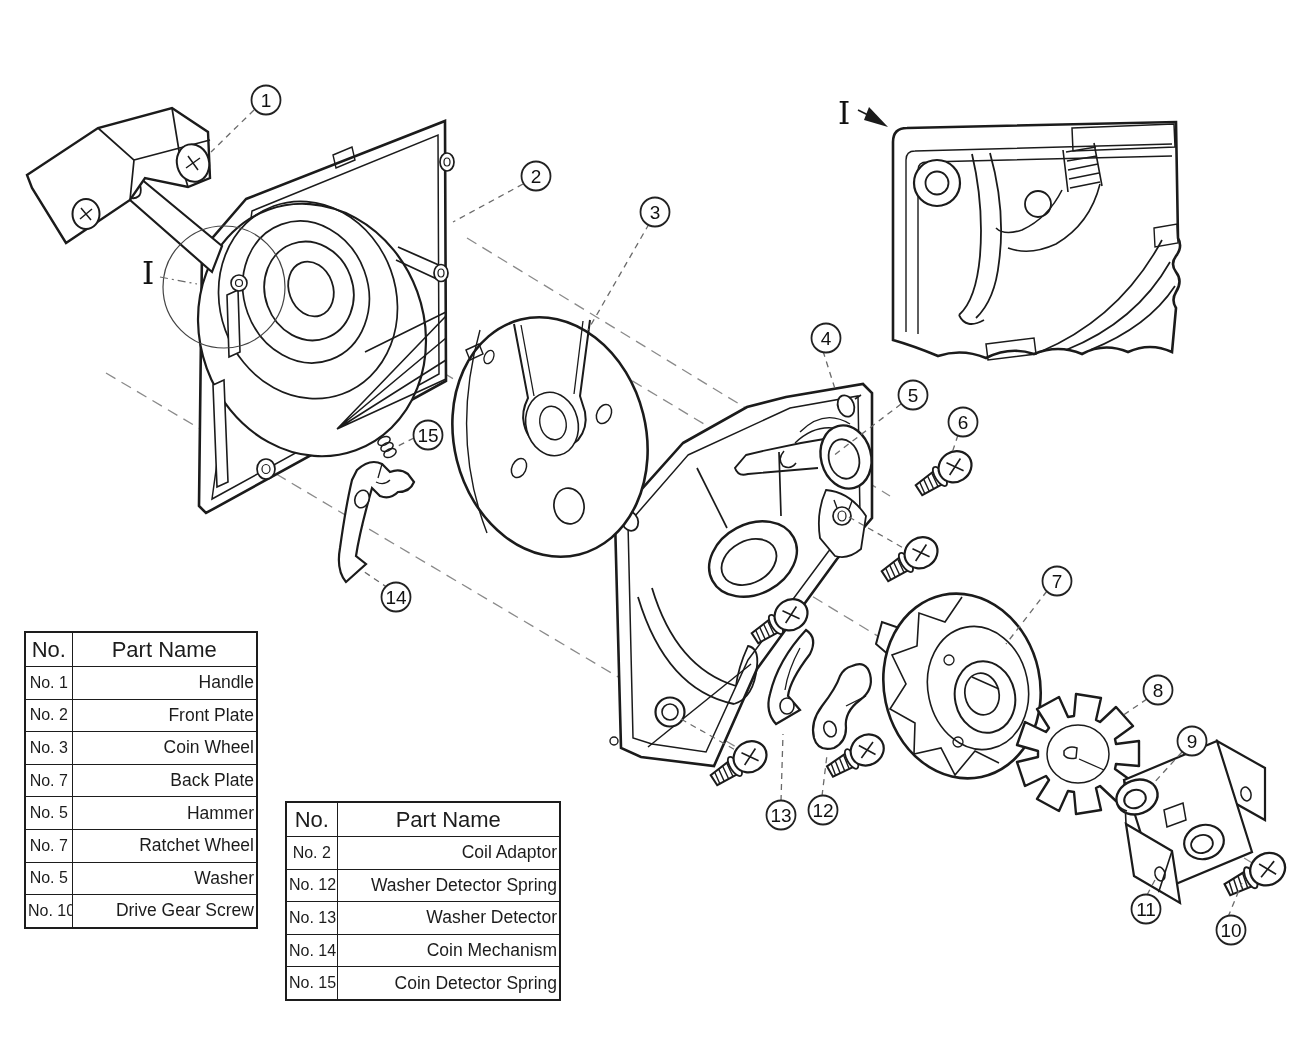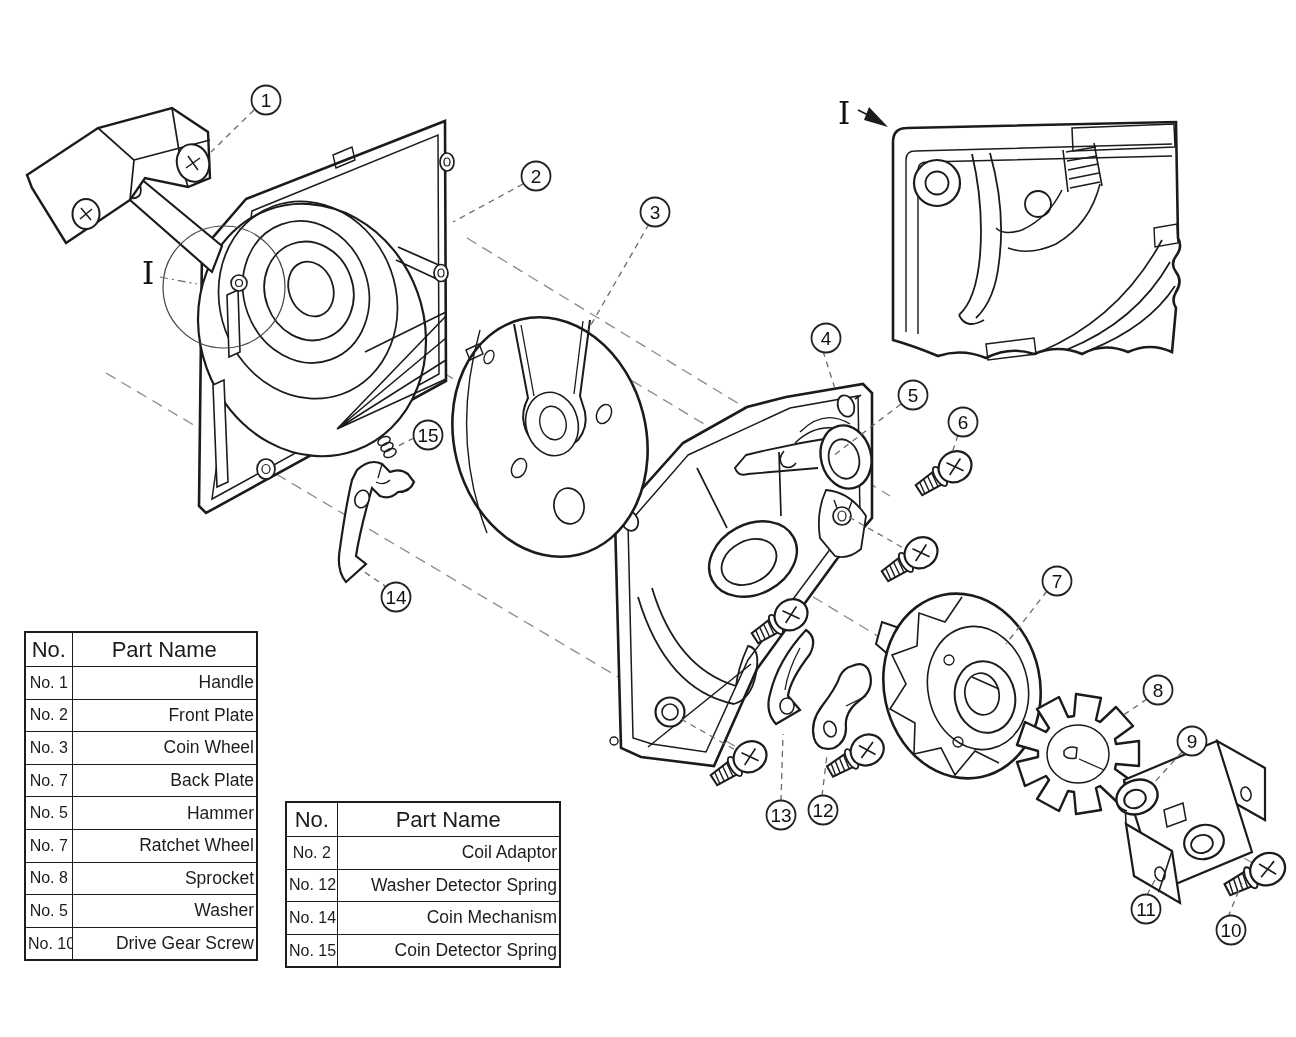--- a/index.html
+++ b/index.html
@@ -337,24 +337,20 @@
         </tr>
         <tr>
           <td class="no-cell">No. 5</td>
           <td class="name-cell">Hammer</td>
         </tr>
         <tr>
           <td class="no-cell">No. 7</td>
           <td class="name-cell">Ratchet Wheel</td>
         </tr>
         <tr>
-          <td class="no-cell">No. 8</td>
-          <td class="name-cell">Sprocket</td>
-        </tr>
-        <tr>
           <td class="no-cell">No. 5</td>
           <td class="name-cell">Washer</td>
         </tr>
         <tr>
           <td class="no-cell">No. 10</td>
           <td class="name-cell">Drive Gear Screw</td>
         </tr>
       </tbody>
     </table>
 
@@ -372,20 +368,24 @@
       <tbody>
         <tr>
           <td class="no-cell">No. 2</td>
           <td class="name-cell">Coil Adaptor</td>
         </tr>
         <tr>
           <td class="no-cell">No. 12</td>
           <td class="name-cell">Washer Detector Spring</td>
         </tr>
         <tr>
+          <td class="no-cell">No. 13</td>
+          <td class="name-cell">Washer Detector</td>
+        </tr>
+        <tr>
           <td class="no-cell">No. 14</td>
           <td class="name-cell">Coin Mechanism</td>
         </tr>
         <tr>
           <td class="no-cell">No. 15</td>
           <td class="name-cell">Coin Detector Spring</td>
         </tr>
       </tbody>
     </table>
 

